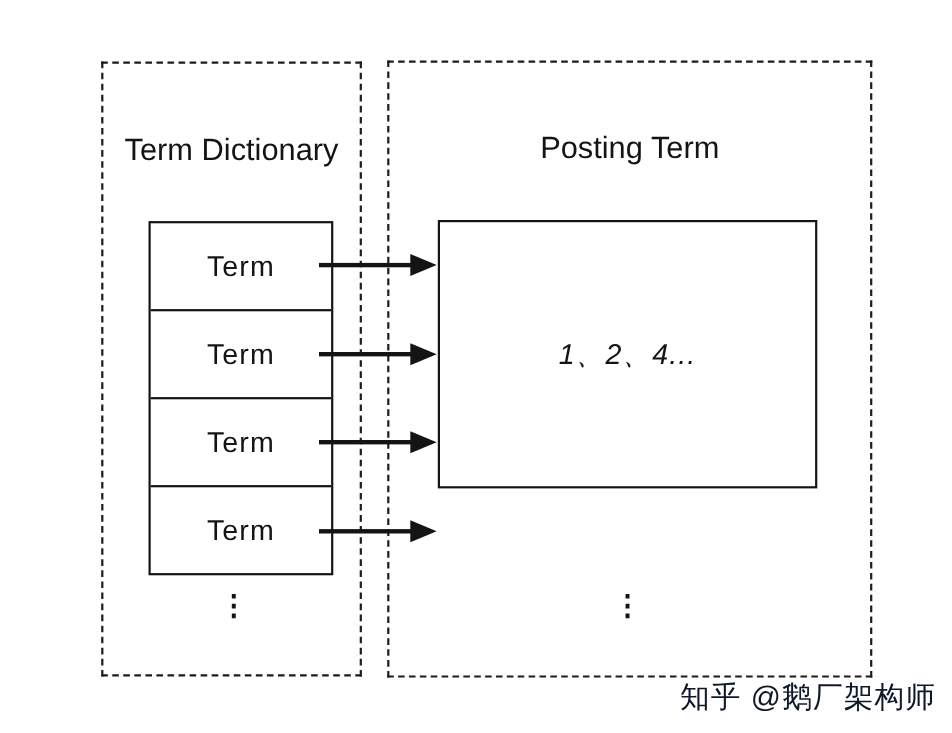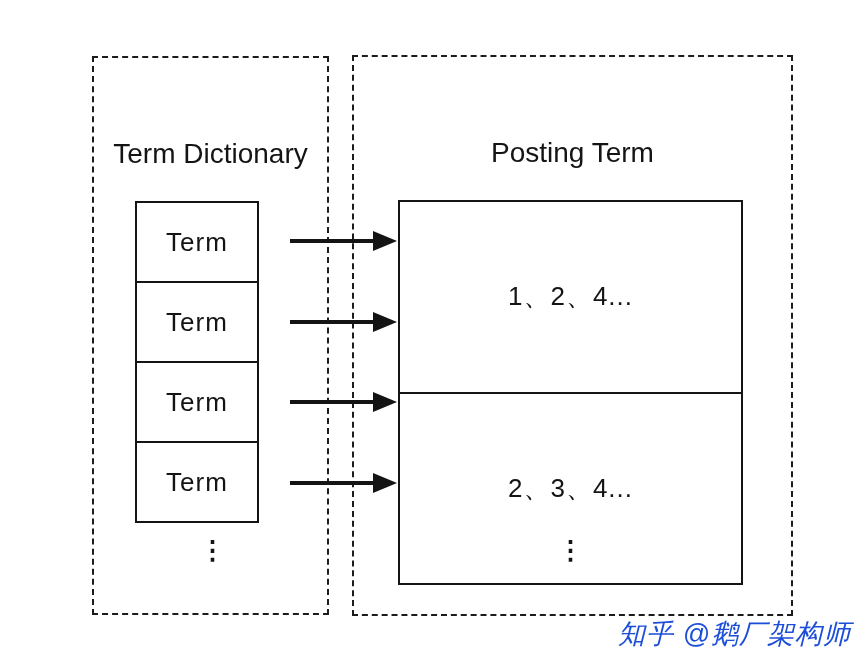--- a/index.html
+++ b/index.html
@@ -22,33 +22,32 @@
   .panel-right { left: 352px; top: 55px; width: 441px; height: 561px; }
 
   .panel-title {
     position: absolute;
     top: 62px; left: 0; right: 0;
     text-align: center;
     font-size: 28px;
     line-height: 32px;
     color: #141414;
     white-space: nowrap;
-    margin-top: 18px;
   }
 
   .stack {
     position: absolute;
     border: 2px solid #141414;
     box-sizing: border-box;
     display: flex;
     flex-direction: column;
     background: #ffffff;
   }
-  .stack-terms    { left: 135px; top: 201px; width: 124px; height: 322px; }
-  .stack-postings { left: 398px; top: 200px; width: 345px; height: 385px; }
+  .stack-terms    { left: 135px; top: 201px; width: 168px; height: 322px; }
+  .stack-postings { left: 398px; top: 200px; width: 345px; height: 244px; font-style: italic; }
 
   .cell {
     flex: 1;
     display: flex;
     align-items: center;
     justify-content: center;
     font-size: 26px;
     border-top: 2px solid #141414;
     letter-spacing: 1px;
     white-space: nowrap;
@@ -87,24 +86,23 @@
   }
   .ellipsis-left  { left: 135px; width: 155px; top: 535px; }
   .ellipsis-right { left: 398px; width: 345px; top: 535px; }
 
   .watermark {
     position: absolute;
     right: 14px;
     bottom: 14px;
     font-size: 27px;
     letter-spacing: 1px;
-    color: #1d4ed8;
+    color: #0f172a;
     text-shadow: 1px 1px 0 #ffffff;
     white-space: nowrap;
-    font-style: italic;
   }
 </style>
 </head>
 <body>
 
 <div class="canvas">
 
   <div class="panel panel-left">
     <div class="panel-title">Term Dictionary</div>
   </div>
@@ -115,21 +113,20 @@
 
   <div class="stack stack-terms" id="term-stack">
       <div class="cell">Term</div>
       <div class="cell">Term</div>
       <div class="cell">Term</div>
       <div class="cell">Term</div>
     </div>
 
   <div class="stack stack-postings" id="posting-stack">
       <div class="cell">1、2、4...</div>
-      <div class="cell">2、3、4...</div>
     </div>
 
   <div id="arrow-layer">
       <div class="arrow" style="top: 231px;">
         <div class="shaft"></div>
         <div class="head"></div>
       </div>
       <div class="arrow" style="top: 312px;">
         <div class="shaft"></div>
         <div class="head"></div>

